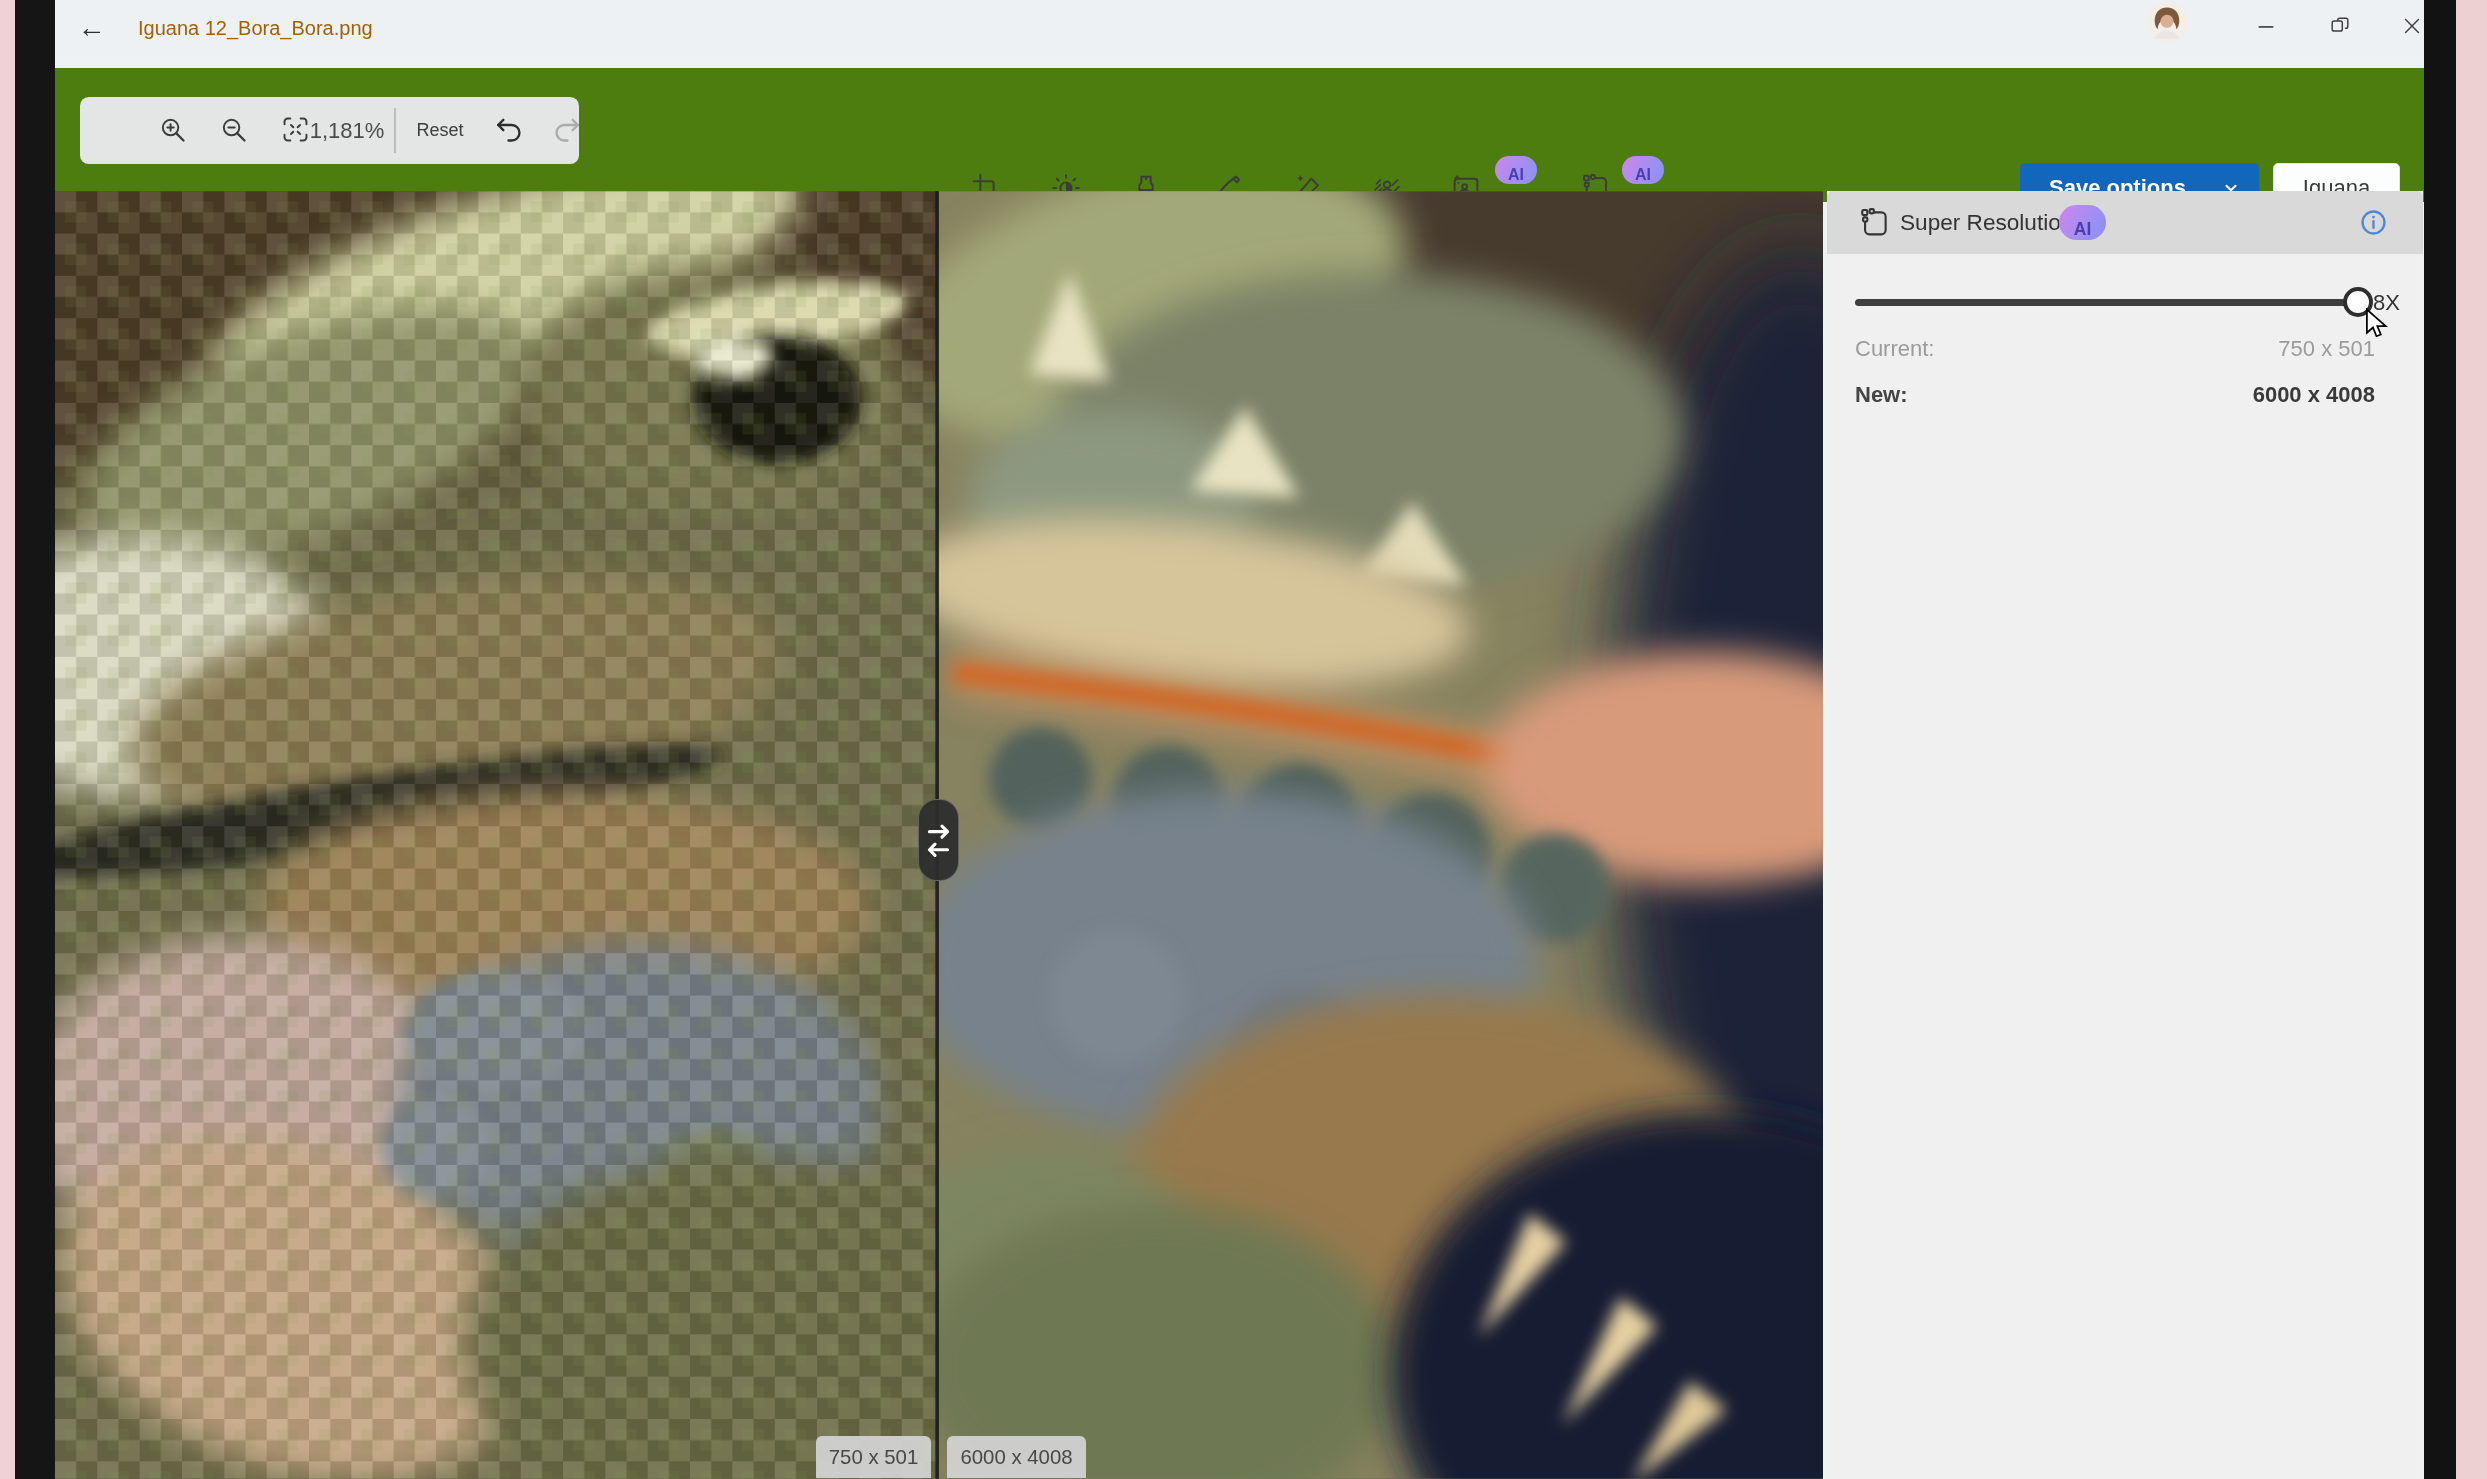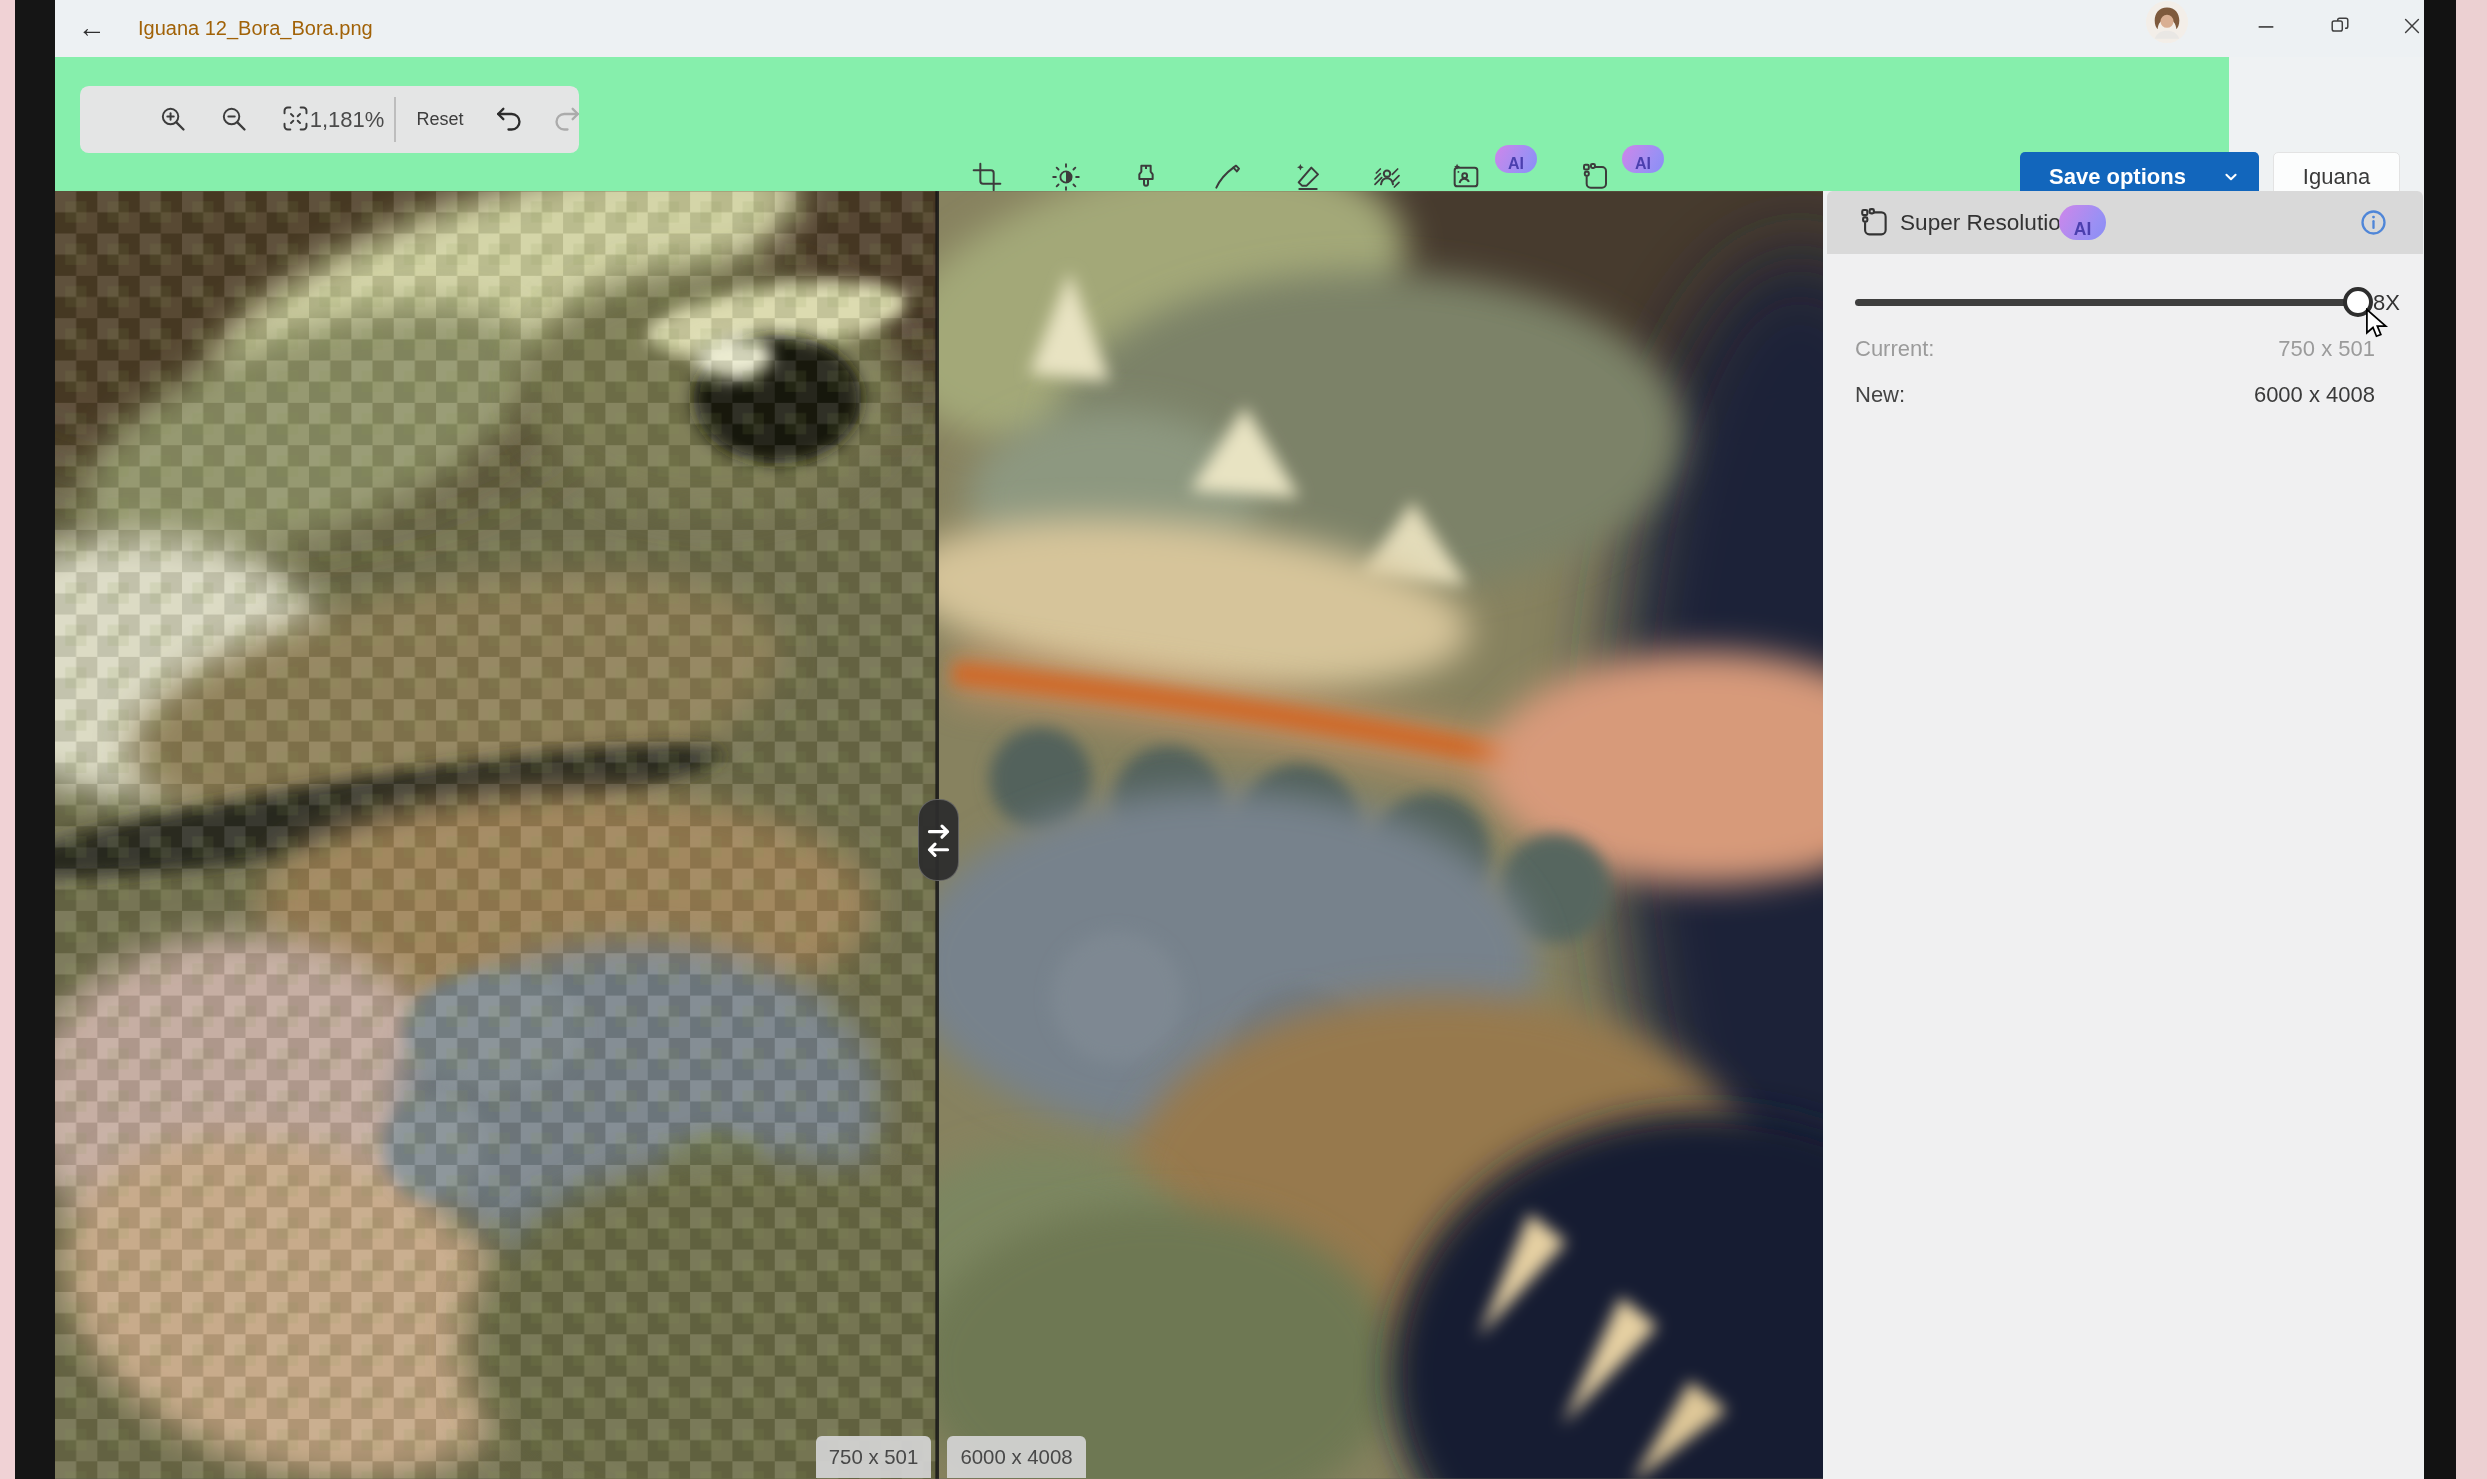--- a/index.html
+++ b/index.html
@@ -17,21 +17,21 @@
   
   .titlebar{left:0;top:0;width:2369px;height:57px;background:#edf1f3;}
   .back-btn{left:14.6px;top:5.8px;width:44px;height:44px;display:flex;align-items:center;justify-content:center;
     font-size:28px;color:#2f2f2f;border-radius:4.4px;cursor:default;}
   .win-title{left:83px;top:0;height:57px;line-height:57px;font-size:20px;color:#a16207;}
   .avatar{left:2091px;top:0.7px;width:42px;height:42px;border-radius:50%;overflow:hidden;background:#f4efe9;}
   .winctl{top:2.9px;width:55px;height:47px;display:flex;align-items:center;justify-content:center;border-radius:4.4px;}
   .winctl svg{width:22px;height:22px;}
 
   
-  .toolbar{left:0;top:57px;width:2174px;height:134px;background:#86efac;}
+  .toolbar{left:0;top:68px;width:2369px;height:134px;background:#4d7c0f;}
   .zoom-pill{left:25px;top:29px;width:499px;height:67px;background:#e4e5e5;border-radius:8.8px;}
   .tbtn{position:absolute;top:8.8px;width:48px;height:48px;display:flex;align-items:center;justify-content:center;border-radius:5.8px;}
   .tbtn svg{width:31px;height:31px;}
   .zoom-level{left:212px;top:0;width:110px;height:67px;line-height:67px;text-align:center;font-size:22px;color:#4b4b4b;}
   .pill-divider{left:314px;top:11px;width:1.5px;height:45px;background:#bdbdbd;}
   .reset-btn{left:320px;top:4.4px;width:80px;height:58px;line-height:58px;text-align:center;font-size:18px;color:#3d3d3d;border-radius:5.8px;}
   .etbtn{position:absolute;top:88px;width:55px;height:63px;display:flex;align-items:center;justify-content:center;border-radius:5.8px;}
   .etbtn svg{width:32px;height:32px;}
   .ai-badge{position:absolute;width:42px;height:28px;border-radius:14px;
     background:linear-gradient(120deg,#cf86ea 0%,#9a90f4 70%,#8a8df5 100%);
@@ -60,21 +60,21 @@
   .panel-title{position:absolute;left:73px;top:0;height:63px;line-height:63px;font-size:22.6px;color:#333;}
   .panel-ai-badge{left:232px;top:14px;width:47px;height:35px;border-radius:17.5px;font-size:17.5px;}
   .info-btn{left:530px;top:15.3px;width:32px;height:32px;display:flex;align-items:center;justify-content:center;border-radius:50%;}
   .slider-track{left:28px;top:108px;width:505px;height:6.6px;border-radius:3.7px;background:#3e3e3e;}
   .slider-thumb{left:516px;top:96px;width:30px;height:30px;border-radius:50%;background:#fff;
     border:4.4px solid #2e2e2e;box-sizing:border-box;}
   .scale-label{left:546px;top:97px;width:51px;height:29px;line-height:29px;font-size:22px;color:#333;}
   .cursor{left:537px;top:117px;width:29px;height:35px;}
   .info-row{position:absolute;left:28px;width:520px;height:29px;font-size:22px;}
   .row-current{top:145px;color:#9b9b9b;}
-  .row-new{top:191px;color:#444;}
+  .row-new{top:191px;color:#444;font-weight:bold;}
   .info-row .val{position:absolute;right:0;top:0;}
   .row-new .val{color:#3a3a3a;}
 </style>
 </head>
 <body>
 
 <div class="screen">
   <div class="abs strip-pink-l"></div>
   <div class="abs strip-dark-l"></div>
   <div class="abs strip-dark-r"></div>

